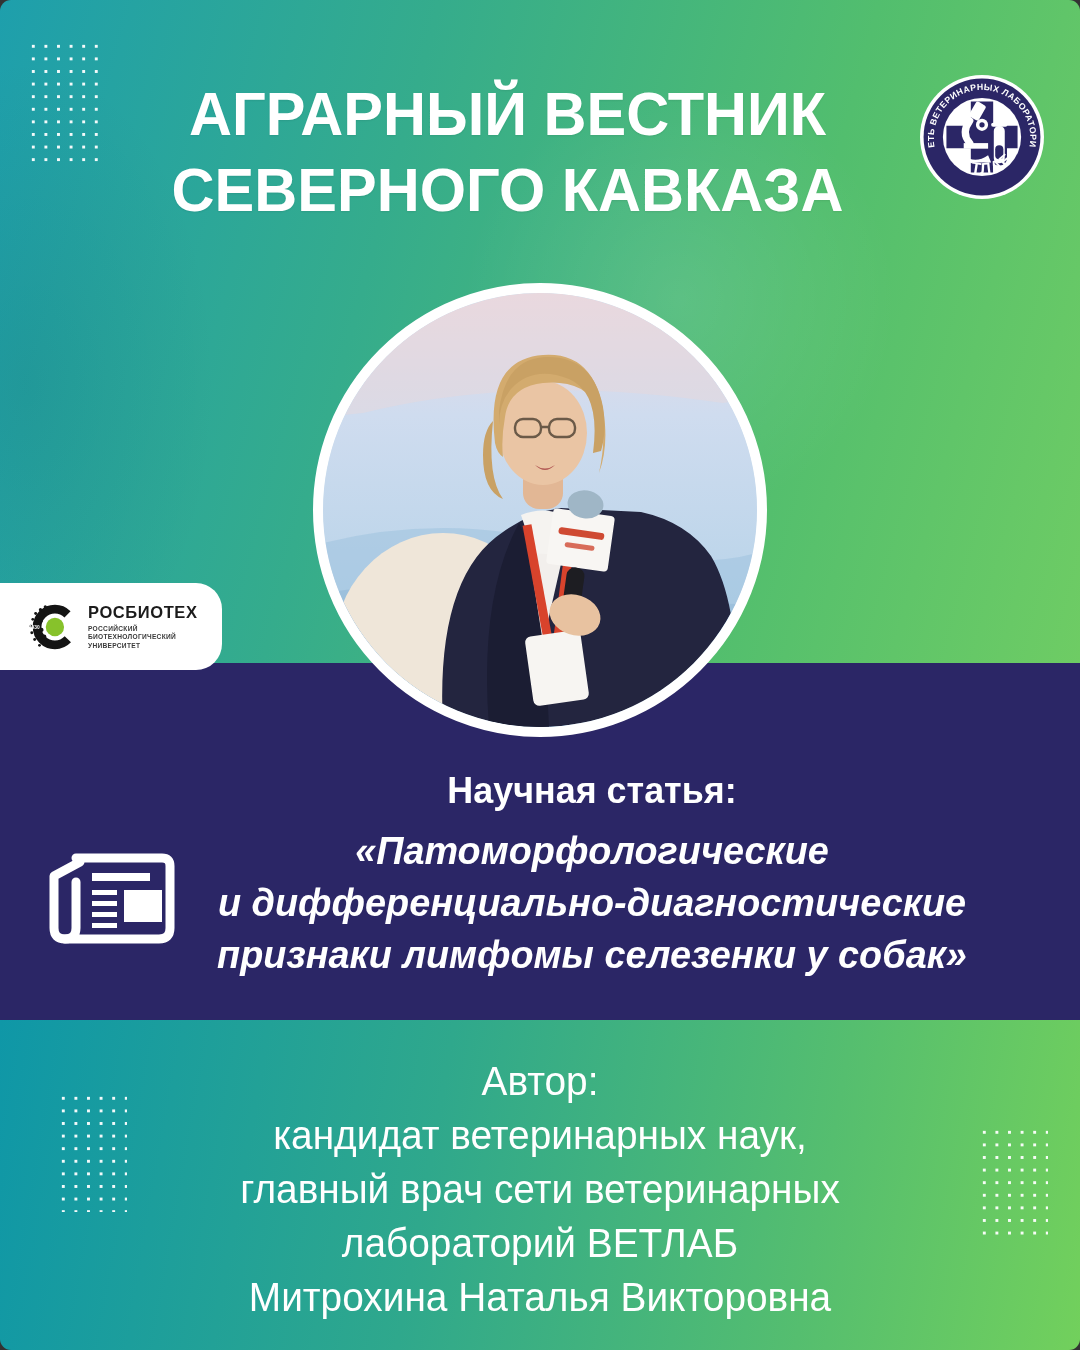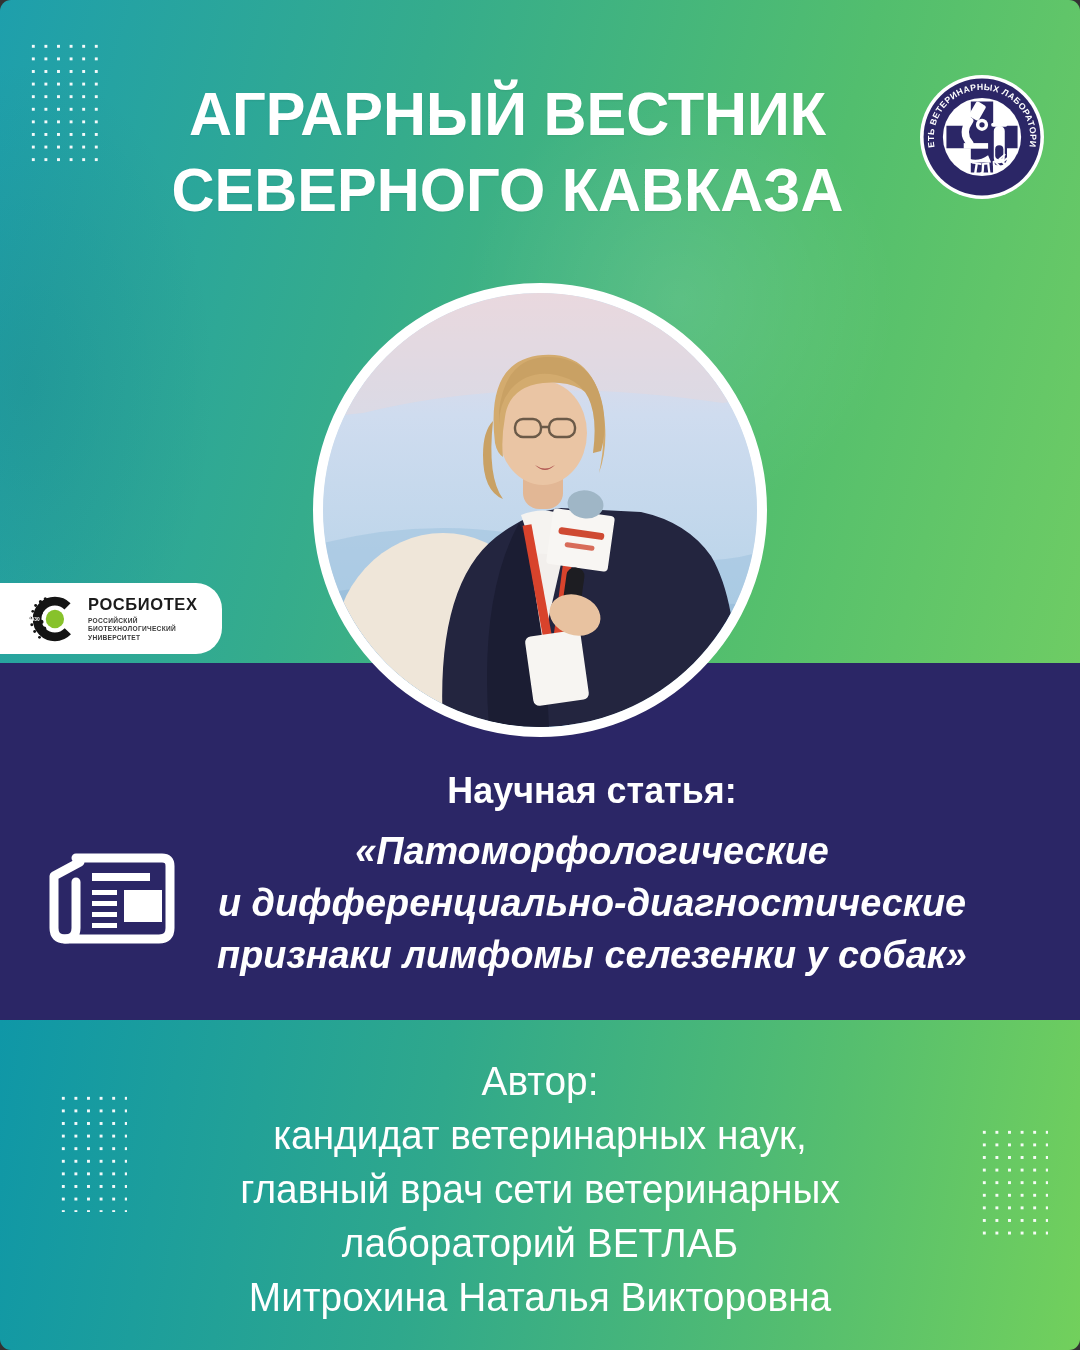--- a/index.html
+++ b/index.html
@@ -54,21 +54,21 @@
   
   .vetlab-logo{position:absolute; left:919px; top:74px; width:126px; height:126px;}
   
   .photo-circle{
     position:absolute; left:313px; top:283px; width:454px; height:454px;
     border-radius:50%; border:10px solid #fff; box-sizing:border-box; overflow:hidden;
     background:#cfe0ee;
   }
   
   .ros-badge{
-    position:absolute; left:0; top:583px; width:222px; height:71px;
+    position:absolute; left:0; top:583px; width:222px; height:87px;
     background:#fff; border-radius:0 26px 26px 0;
     display:flex; align-items:center;
   }
   .ros-mark{width:54px; height:54px; margin-left:26px; flex:0 0 auto;}
   .ros-text{margin-left:8px; color:#1b1b1b;}
   .ros-name{font-size:16.5px; font-weight:bold; letter-spacing:0.6px;}
   .ros-sub{font-size:6.6px; line-height:8.2px; letter-spacing:0.3px; margin-top:3px; color:#3a3a3a; font-weight:bold;}
   
   .news-icon{position:absolute; left:40px; top:842px; width:136px; height:106px;}
   .article-block{

